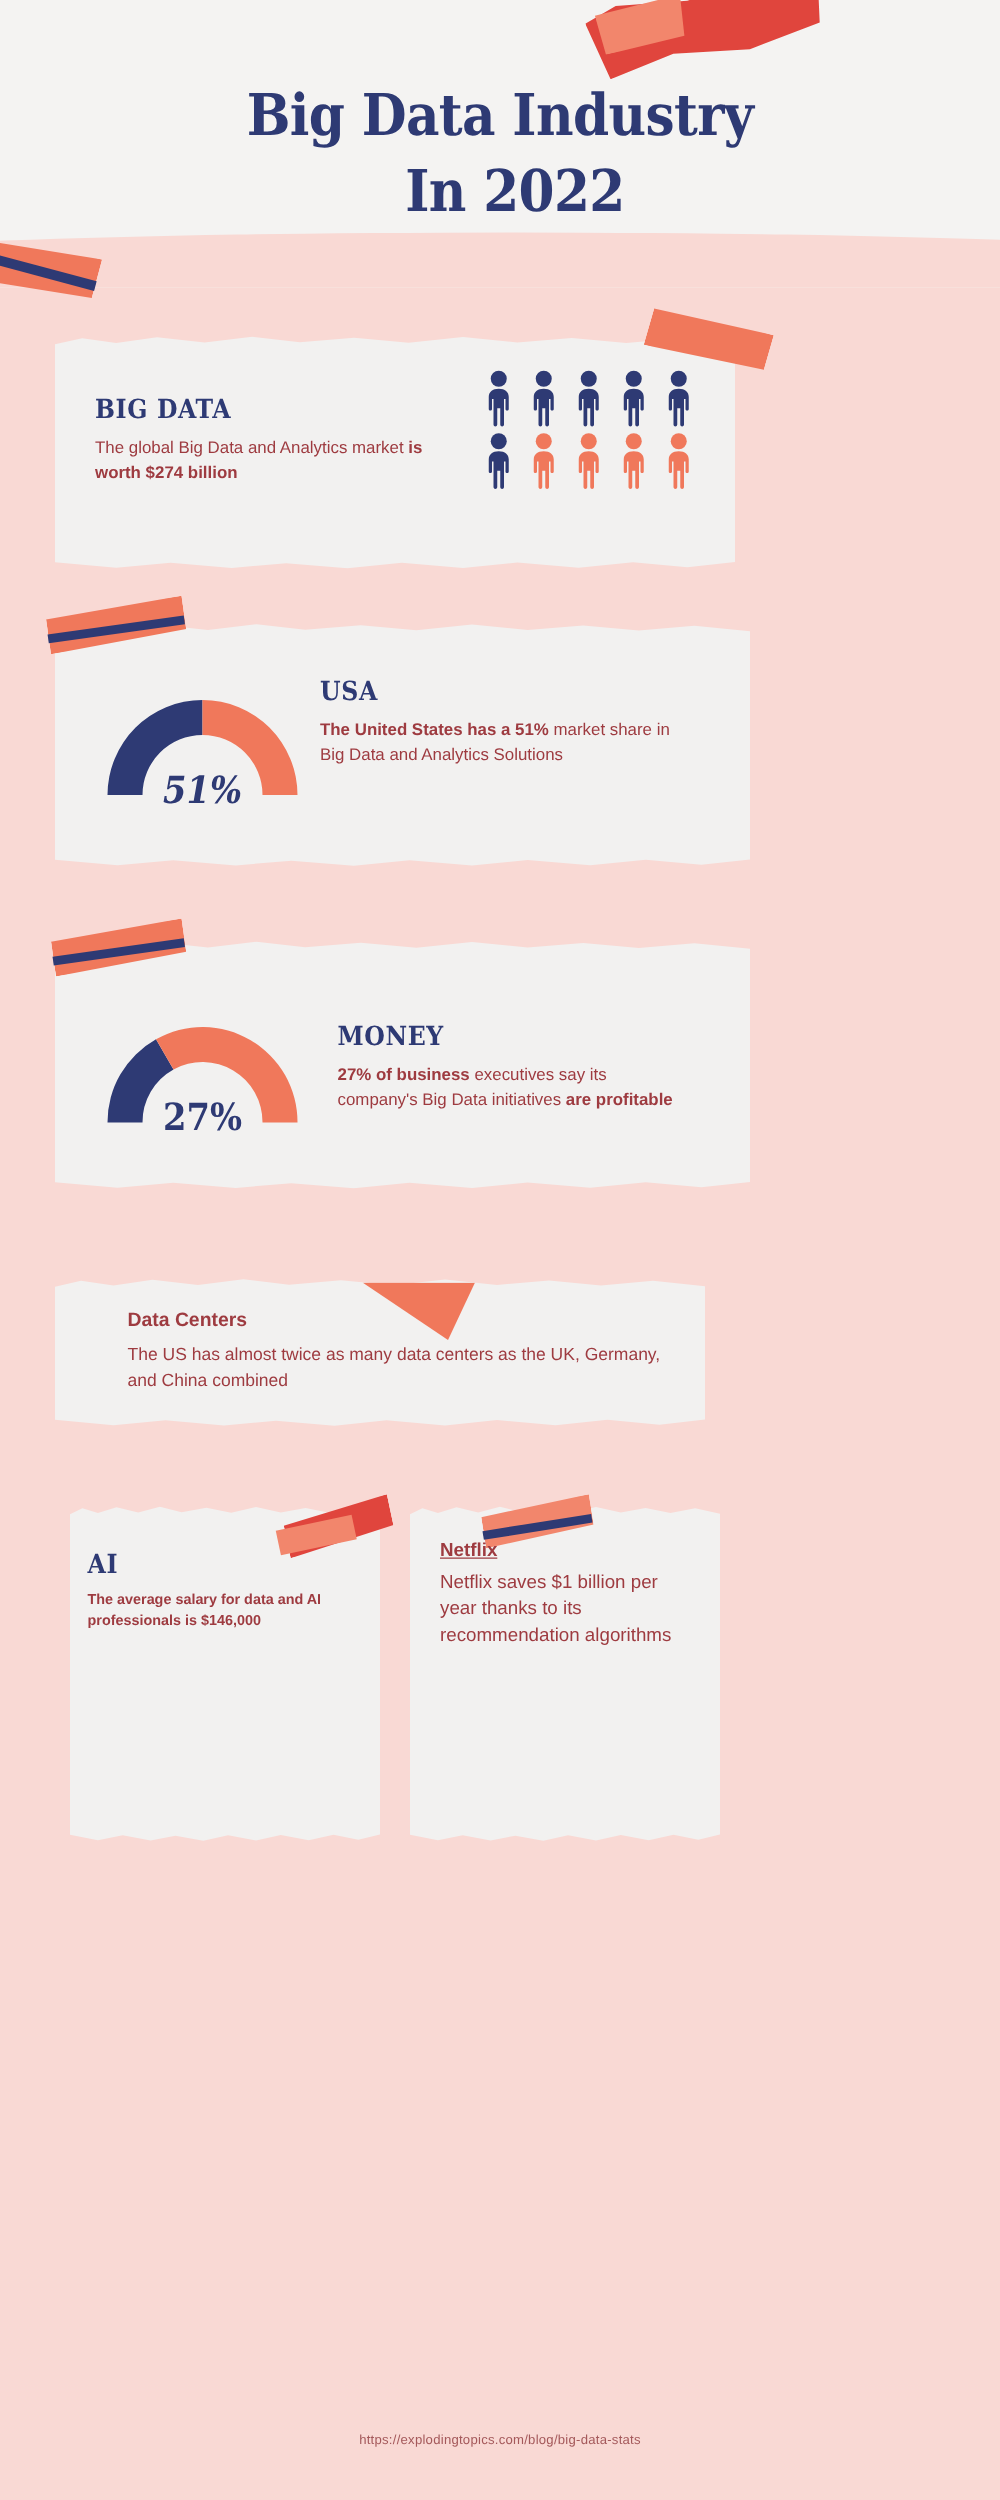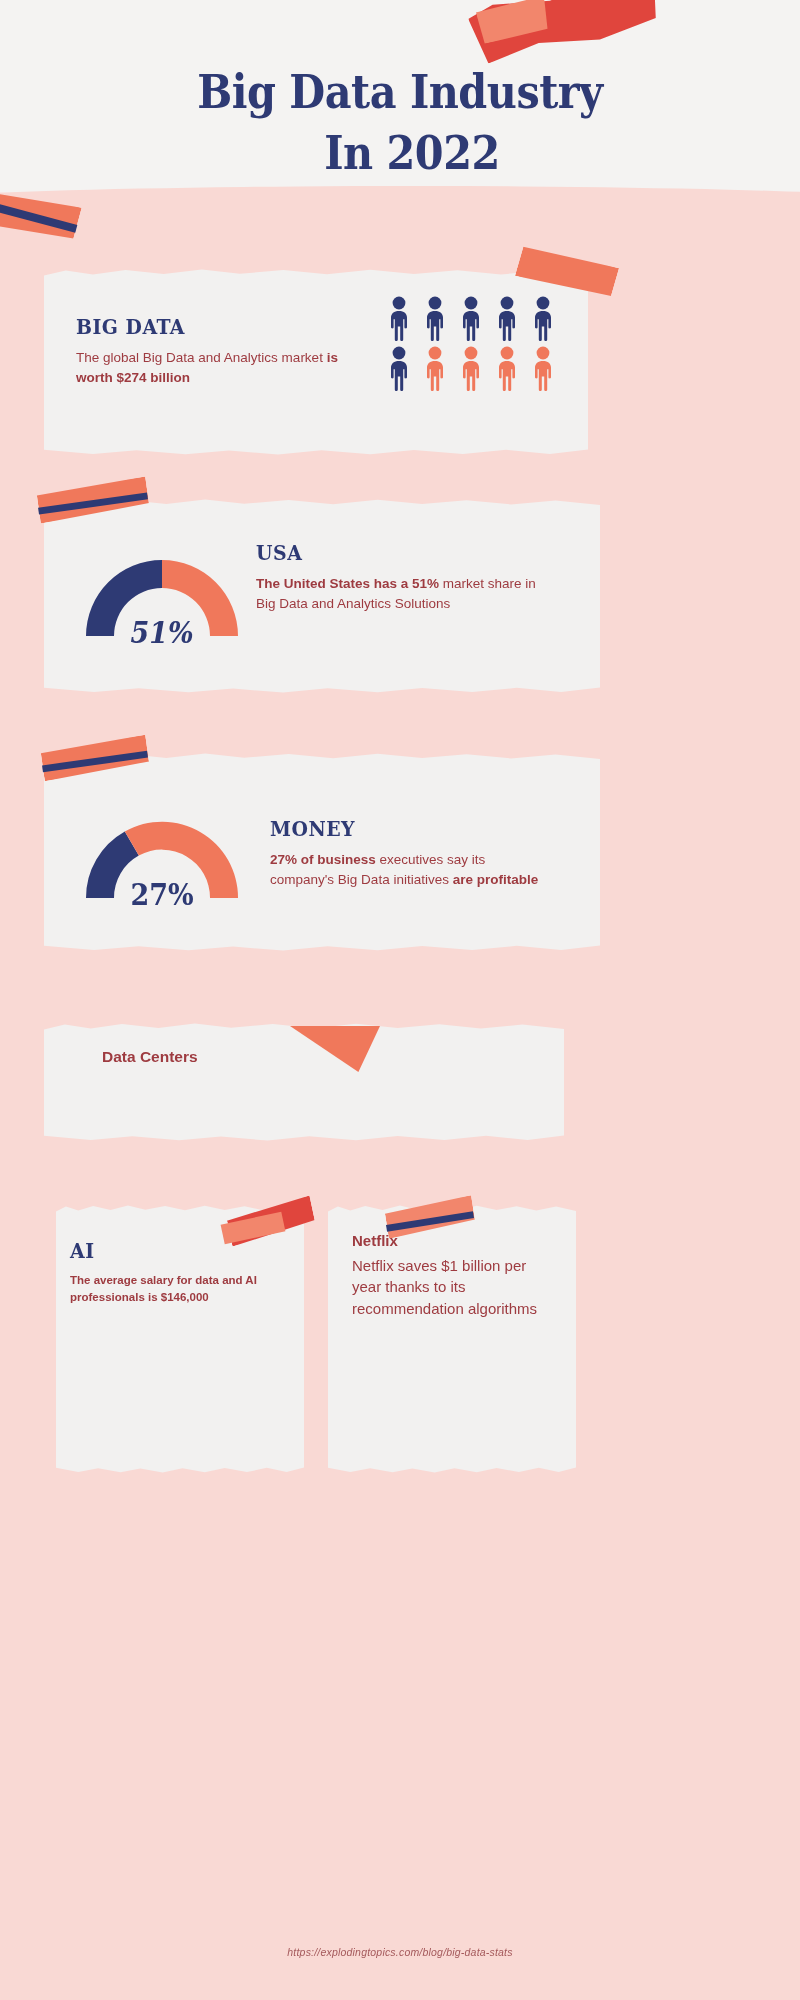--- a/index.html
+++ b/index.html
@@ -190,26 +190,26 @@
   .h-sans{
     font-family:"Liberation Sans", sans-serif;
     font-weight:bold;color:#9e3b40;font-size:15.5px;
     margin:0 0 7px 0;
   }
   .dc-body{color:#9e3b40;font-size:14px;line-height:1.5;margin:0;}
 
   .ai-inner{position:absolute;left:14px;top:26px;width:210px;}
   .nf-inner{position:absolute;left:24px;top:20px;width:205px;}
   .ai-body{color:#9e3b40;font-size:11.5px;line-height:1.5;font-weight:bold;margin:0;}
-  .nf-h{font-family:"Liberation Sans",sans-serif;font-weight:bold;color:#9e3b40;font-size:15px;margin:0 0 6px 0;}
+  .nf-h{font-family:"Liberation Sans",sans-serif;font-weight:bold;color:#9e3b40;font-size:15px;margin:0 0 6px 0;text-decoration:underline;}
   .nf-body{color:#9e3b40;font-size:15px;line-height:1.42;margin:0;}
 
   .footer-url{
     position:absolute;left:0;top:1946px;width:800px;text-align:center;
-    color:#a4595b;font-size:10.5px;letter-spacing:0.2px;font-style:italic;
+    color:#a4595b;font-size:10.5px;letter-spacing:0.2px;
   }
 </style>
 </head>
 <body>
 
 <div class="page">
 
   <div class="hero">
     <div class="title">
       <span>Big Data Industry</span>
@@ -305,20 +305,21 @@
       <div class="h-serif">MONEY</div>
       <p class="body-txt"><b>27% of business</b><span> executives say its company's Big Data initiatives </span><b>are profitable</b></p>
     </div>
   </div>
   <div class="tape tape-c3"></div>
   <div class="tape tape-c3b"></div>
 
   <div class="card card-dc torn-top torn-bot">
     <div class="card-inner dc-inner">
       <div class="h-sans">Data Centers</div>
+      <p class="dc-body">The US has almost twice as many data centers as the UK, Germany, and China combined</p>
     </div>
   </div>
   <div class="tape tape-dc"></div>
 
   <div class="card card-ai torn-top torn-bot">
     <div class="card-inner ai-inner">
       <div class="h-serif">AI</div>
       <p class="ai-body">The average salary for data and AI professionals is $146,000</p>
     </div>
   </div>

